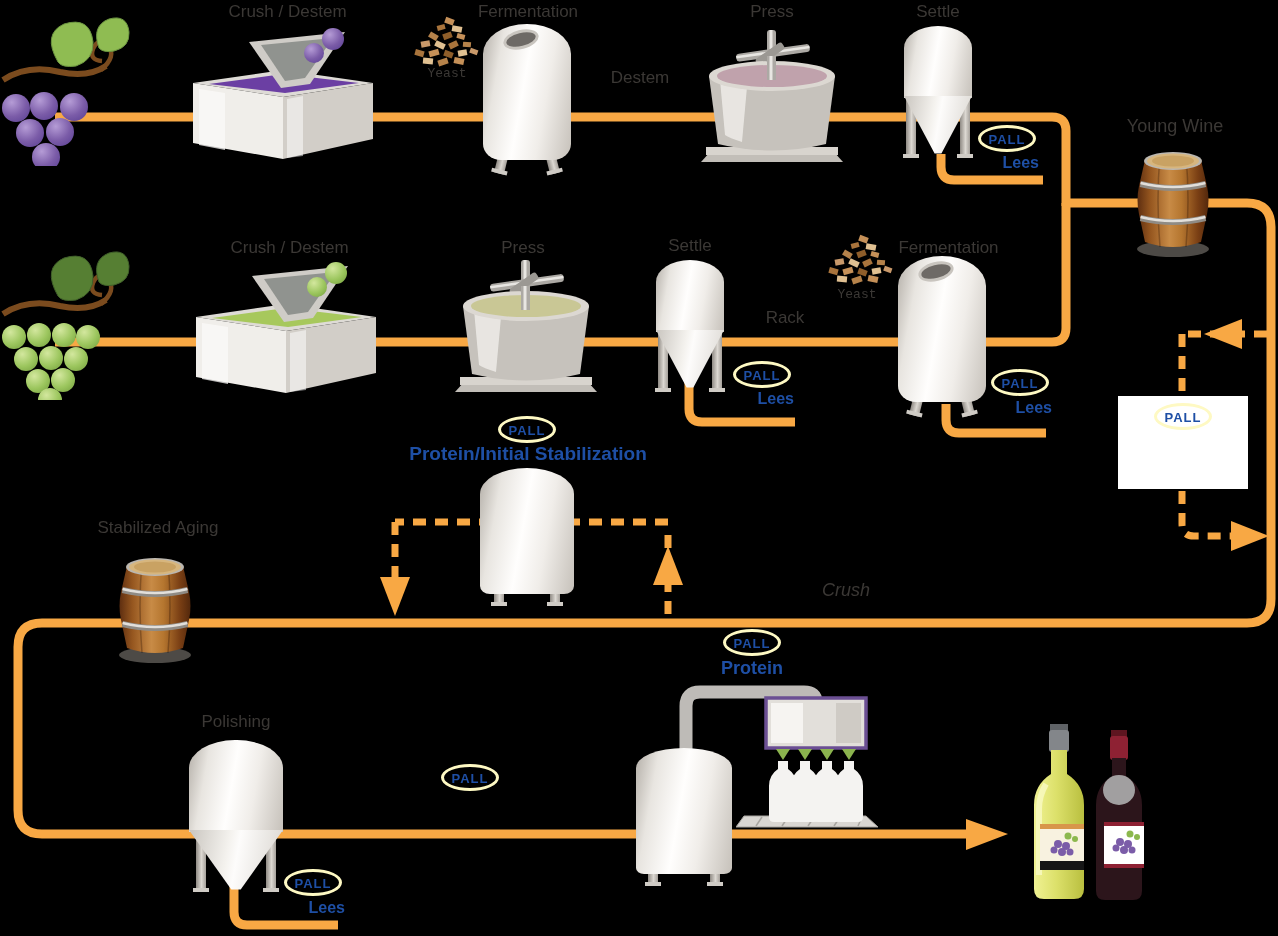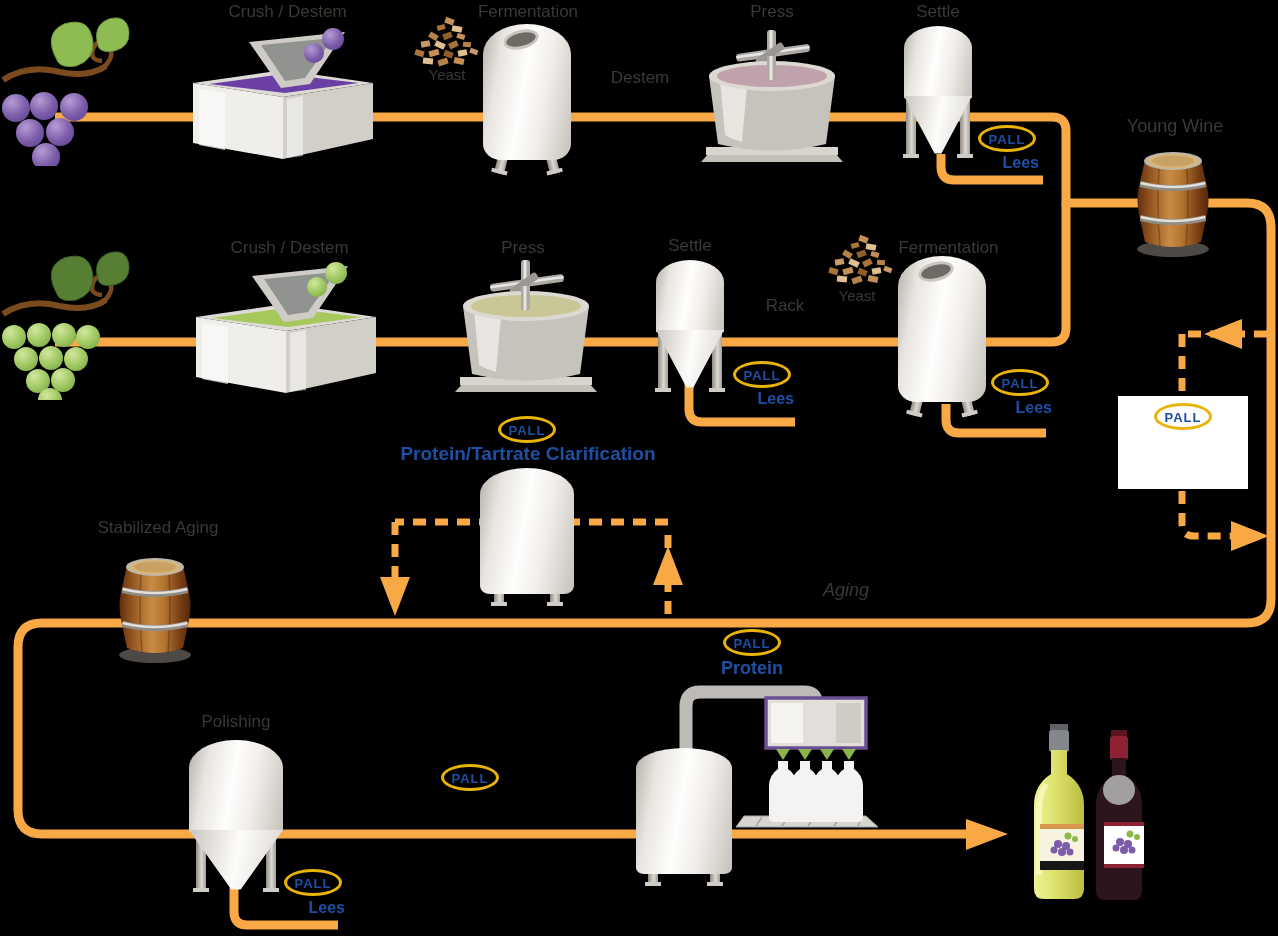--- a/index.html
+++ b/index.html
@@ -1,28 +1,28 @@
 <!DOCTYPE html>
 <html><head>
 <meta charset="utf-8">
 <style>
   html,body{margin:0;padding:0;background:#000;}
   #canvas{position:relative;width:1278px;height:936px;background:#000;overflow:hidden;
           font-family:"Liberation Sans","DejaVu Sans",sans-serif;}
   #flowlines{position:absolute;left:0;top:0;z-index:1;}
   .equip{position:absolute;z-index:2;}
   .lbl{position:absolute;z-index:3;color:#3B3835;font-size:17px;text-align:center;line-height:1.12;}
-  .lbl.small{font-size:15px;}
+  .lbl.small{font-size:13px;font-family:Liberation Mono, monospace;}
   .lbl.big{font-size:18px;}
   .lbl.italic{font-style:italic;font-size:18px;}
   .lbl.blue{color:#1E4FA5;font-weight:bold;}
   .lees{position:absolute;z-index:3;color:#1E4FA5;font-size:16px;font-weight:bold;text-align:right;}
   .pallwrap{position:absolute;z-index:3;text-align:center;}
   .pall{display:inline-block;width:58px;height:27px;line-height:23px;box-sizing:border-box;
-        border:3px solid #eab308;border-radius:50%;color:#1E4FA5;font-weight:bold;
+        border:3px solid #fef9c3;border-radius:50%;color:#1E4FA5;font-weight:bold;
         font-size:13px;letter-spacing:1px;text-align:center;background:transparent;}
   .whitebox{position:absolute;z-index:2;background:#fff;text-align:center;}
   .whitebox .pall{margin-top:7px;}
   .whitebox .boxlabel{color:#1E4FA5;font-size:19px;line-height:24px;margin-top:3px;}
   
   .tankbody{position:absolute;background:linear-gradient(100deg,#b3aea7 0%,#e8e5e0 20%,#fffefd 46%,#f0ede9 68%,#c6c1ba 100%);}
   .leg{position:absolute;width:10px;background:linear-gradient(90deg,#8f8a84,#dcd8d2 55%,#a5a09a);}
   .leg:after{content:"";position:absolute;left:-3px;bottom:0;width:16px;height:4px;background:#cfcbc5;}
   .cone{position:absolute;background:linear-gradient(100deg,#c9c5bf 0%,#f4f2ee 40%,#fdfcfb 50%,#d8d4ce 100%);
         clip-path:polygon(0 0,100% 0,55% 96%,45% 96%);}
@@ -432,34 +432,34 @@
   <div class="lees" style="left:975px;top:154px;width:64px">Lees</div>
   <div class="lbl big" style="left:1110px;top:116px;width:130px">Young Wine</div>
 
   <div class="lbl" style="left:212px;top:238px;width:155px">Crush / Destem</div>
   <div class="lbl" style="left:448px;top:238px;width:150px">Press</div>
   <div class="lbl" style="left:652px;top:236px;width:76px">Settle</div>
   <div class="pallwrap" style="left:730px;top:361px;width:64px">
     <span class="pall">PALL</span>
   </div>
   <div class="lees" style="left:730px;top:390px;width:64px">Lees</div>
-  <div class="lbl" style="left:752px;top:296px;width:66px">Rack</div>
+  <div class="lbl" style="left:752px;top:308px;width:66px">Rack</div>
   <div class="lbl small" style="left:822px;top:288px;width:70px">Yeast</div>
   <div class="lbl" style="left:876px;top:238px;width:145px">Fermentation</div>
   <div class="pallwrap" style="left:988px;top:369px;width:64px">
     <span class="pall">PALL</span>
   </div>
   <div class="lees" style="left:988px;top:399px;width:64px">Lees</div>
 
   <div class="pallwrap" style="left:495px;top:416px;width:64px">
     <span class="pall">PALL</span>
   </div>
-  <div class="lbl blue" style="left:380px;top:443px;width:296px;font-size:19px">Protein/Tartrate Clarification</div>
+  <div class="lbl blue" style="left:380px;top:443px;width:296px;font-size:19px">Protein/Initial Stabilization</div>
   <div class="lbl" style="left:76px;top:518px;width:164px">Stabilized Aging</div>
-  <div class="lbl italic" style="left:806px;top:580px;width:80px">Aging</div>
+  <div class="lbl italic" style="left:806px;top:580px;width:80px">Crush</div>
 
   <div class="lbl" style="left:184px;top:712px;width:104px">Polishing</div>
   <div class="pallwrap" style="left:281px;top:869px;width:64px">
     <span class="pall">PALL</span>
   </div>
   <div class="lees" style="left:281px;top:899px;width:64px">Lees</div>
   <div class="pallwrap" style="left:438px;top:764px;width:64px">
     <span class="pall">PALL</span>
   </div>
   <div class="pallwrap" style="left:720px;top:629px;width:64px">

